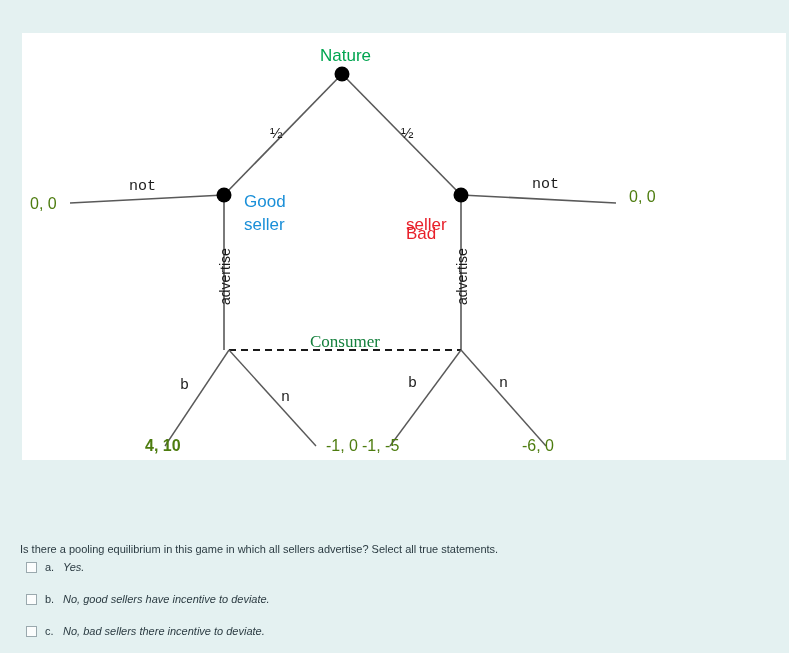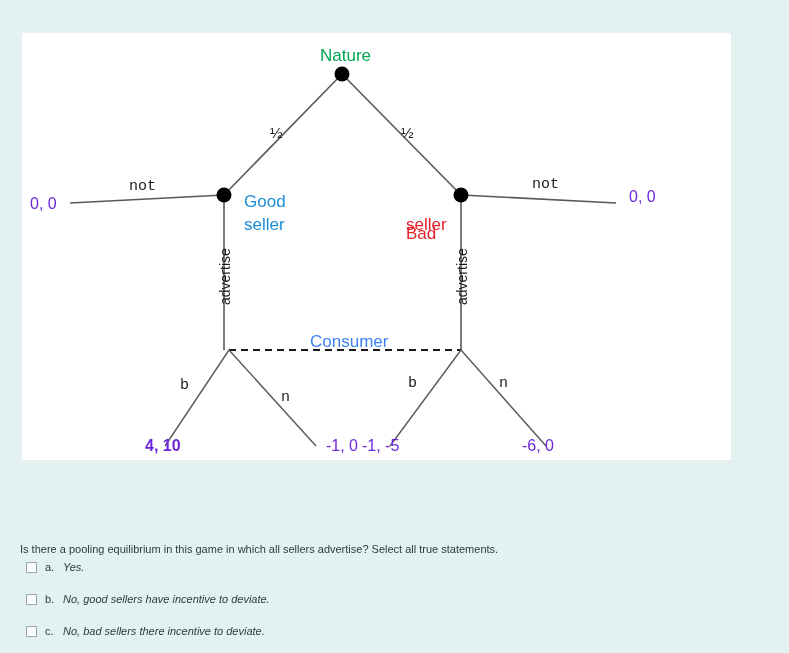--- a/index.html
+++ b/index.html
@@ -12,21 +12,21 @@
     background: #e4f1f1;
     font-family: "Liberation Sans", sans-serif;
     overflow: hidden;
     position: relative;
   }
 
   #canvas {
     position: absolute;
     left: 22px;
     top: 33px;
-    width: 709px;
+    width: 764px;
     height: 427px;
     background: #ffffff;
   }
 
   #tree-svg {
     position: absolute;
     left: 0;
     top: 0;
     width: 705px;
     height: 427px;
@@ -37,25 +37,25 @@
     white-space: nowrap;
     line-height: 1;
   }
 
   .node-label {
     font-size: 17px;
   }
   .label-nature { color: #00a550; }
   .label-good   { color: #1a8fd8; }
   .label-bad    { color: #e8202a; }
-  .label-consumer { color: #3b82f6; }
+  .label-consumer { color: #15803d; font-family: Liberation Serif, serif; }
 
   .payoff {
     font-size: 16px;
-    color: #6d28d9;
+    color: #4d7c0f;
   }
 
   .branch-label {
     font-size: 15px;
     color: #1a1a1a;
     font-family: Liberation Mono, monospace;
   }
 
   .frac-label {
     font-size: 15px;

